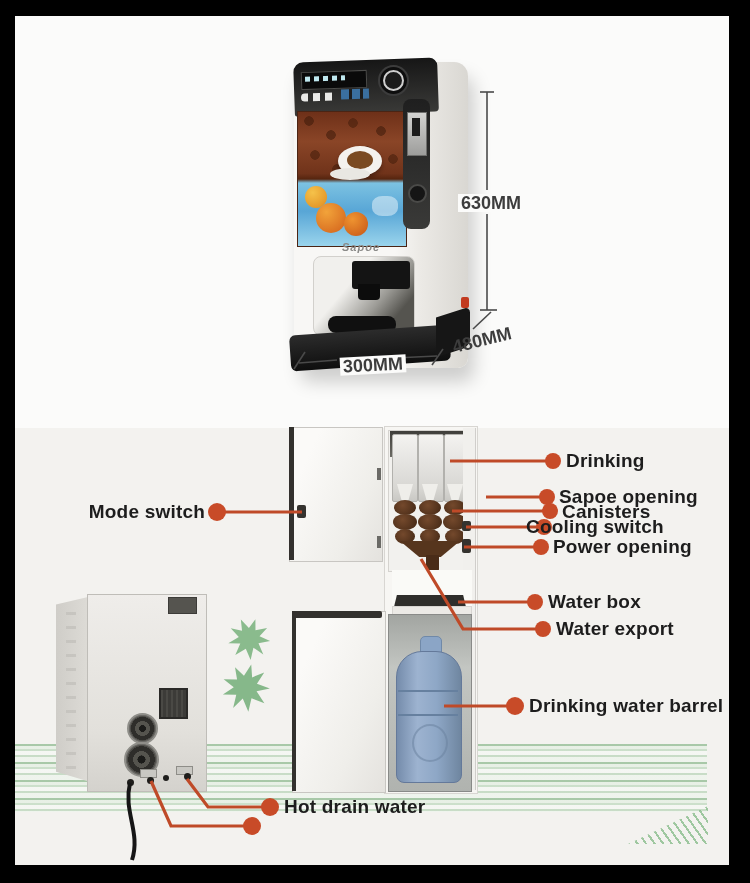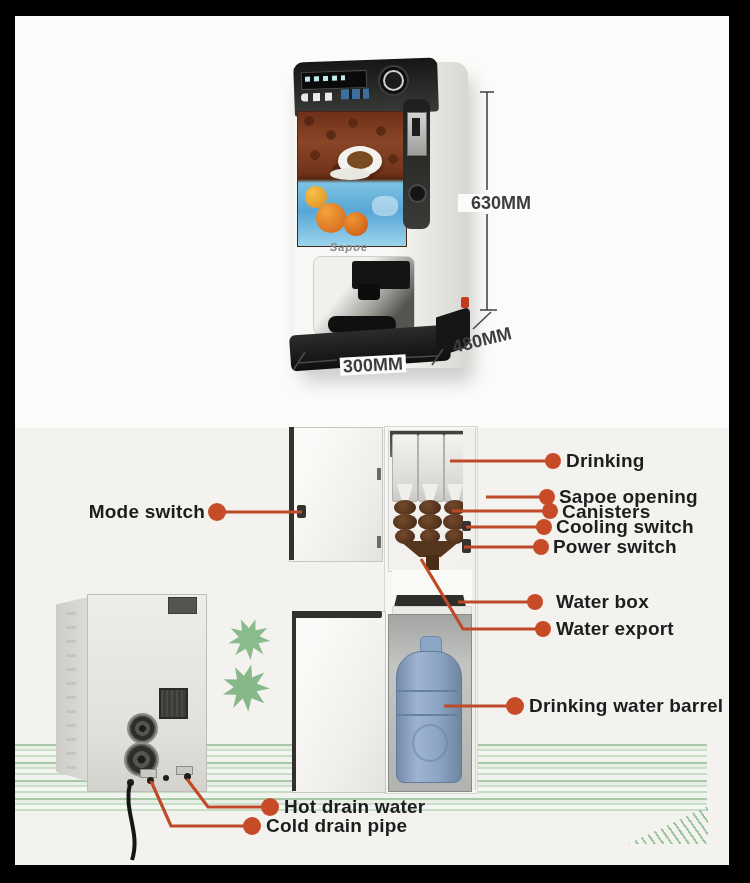--- a/index.html
+++ b/index.html
@@ -184,21 +184,21 @@
   <div class="abs" style="left:305px;top:186px;width:22px;height:22px;border-radius:50%;background:radial-gradient(circle at 35% 30%,#f5c24a,#e08a1e);"></div>
   <div class="abs" style="left:316px;top:203px;width:30px;height:30px;border-radius:50%;background:radial-gradient(circle at 35% 30%,#f2a33a,#d2601a);"></div>
   <div class="abs" style="left:344px;top:212px;width:24px;height:24px;border-radius:50%;background:radial-gradient(circle at 35% 30%,#ef9430,#c65517);"></div>
   <div class="abs" style="left:372px;top:196px;width:26px;height:20px;border-radius:40%;background:rgba(255,255,255,.45);"></div>
 
   <div class="abs" style="left:403px;top:99px;width:27px;height:130px;border-radius:8px;background:linear-gradient(180deg,#1f1f1f,#3a3a38);"></div>
   <div class="abs" style="left:407px;top:112px;width:18px;height:42px;background:linear-gradient(180deg,#d3d3d1,#9d9d9b);border:1px solid #6e6e6c;"></div>
   <div class="abs" style="left:412px;top:118px;width:8px;height:18px;background:#1c1c1c;"></div>
   <div class="abs" style="left:408px;top:184px;width:15px;height:15px;border-radius:50%;background:#151515;border:2px solid #4a4a48;"></div>
 
-  <div class="abs" style="left:330px;top:241px;width:50px;text-align:left;font-size:11px;font-style:italic;font-weight:bold;color:#8a8a88;letter-spacing:1px;">Sapoe</div>
+  <div class="abs" style="left:330px;top:241px;width:50px;text-align:right;font-size:11px;font-style:italic;font-weight:bold;color:#8a8a88;letter-spacing:1px;">Sapoe</div>
 
   <div class="abs" style="left:313px;top:256px;width:100px;height:78px;border-radius:8px;
               background:linear-gradient(130deg,#f1f0ed 35%,#9c9b96 62%,#55544f 80%);border:1px solid #d2d0cc;"></div>
   <div class="abs" style="left:352px;top:261px;width:58px;height:28px;background:#141414;border-radius:3px;"></div>
   <div class="abs" style="left:358px;top:284px;width:22px;height:16px;background:#0c0c0c;border-radius:0 0 4px 4px;"></div>
   <div class="abs" style="left:328px;top:316px;width:68px;height:17px;background:#101010;border-radius:8px;"></div>
 
   <div class="abs" style="left:290px;top:330px;width:160px;height:36px;border-radius:6px;background:linear-gradient(180deg,#2c2c2c,#0e0e0e);transform:rotate(-4deg);"></div>
   <div class="abs" style="left:436px;top:312px;width:34px;height:40px;background:#161616;transform:skewY(-18deg);border-radius:0 6px 8px 2px;"></div>
   <div class="abs" style="left:461px;top:297px;width:8px;height:11px;background:#c23a1f;border-radius:2px;"></div>
@@ -241,34 +241,33 @@
       <circle cx="541" cy="547" r="8"></circle>
       <circle cx="535" cy="602" r="8"></circle>
       <circle cx="543" cy="629" r="8"></circle>
       <circle cx="515" cy="706" r="9"></circle>
       <circle cx="217" cy="512" r="9"></circle>
       <circle cx="270" cy="807" r="9"></circle>
       <circle cx="252" cy="826" r="9"></circle>
     </g>
   </svg>
 
-  <div class="dim-label" style="left:458px;top:194px;background:#fbfbfa;padding:0 13px;">630MM</div>
+  <div class="dim-label" style="left:458px;top:194px;background:#fbfbfa;padding:0 3px;">630MM</div>
   <div class="dim-label" style="left:452px;top:331px;transform:rotate(-14deg);">480MM</div>
   <div class="dim-label" style="left:340px;top:356px;background:#fbfbfa;padding:0 3px;transform:rotate(-3deg);">300MM</div>
 
   <div class="part-label" style="left:566px;top:451px;">Drinking</div>
   <div class="part-label" style="left:559px;top:487px;">Sapoe opening</div>
   <div class="part-label" style="left:562px;top:502px;">Canisters</div>
-  <div class="part-label" style="left:556px;top:517px;">Cooling switch</div>
-  <div class="part-label" style="left:553px;top:537px;">Power switch</div>
-  <div class="part-label" style="left:548px;top:592px;margin-left:8px;">Water box</div>
+  <div class="part-label" style="left:526px;top:517px;">Cooling switch</div>
+  <div class="part-label" style="left:553px;top:537px;">Power opening</div>
+  <div class="part-label" style="left:548px;top:592px;">Water box</div>
   <div class="part-label" style="left:556px;top:619px;">Water export</div>
   <div class="part-label" style="left:57px;top:502px;width:148px;text-align:right;">Mode switch</div>
   <div class="part-label" style="left:529px;top:696px;">Drinking water barrel</div>
   <div class="part-label" style="left:284px;top:797px;">Hot drain water</div>
-  <div class="part-label" style="left:266px;top:816px;">Cold drain pipe</div>
 
   <div class="abs frame" style="left:0;top:0;width:750px;height:16px;"></div>
   <div class="abs frame" style="left:0;top:0;width:15px;height:883px;"></div>
   <div class="abs frame" style="left:729px;top:0;width:21px;height:883px;"></div>
   <div class="abs frame" style="left:0;top:865px;width:750px;height:18px;"></div>
 
 </div>
 
 </body></html>

